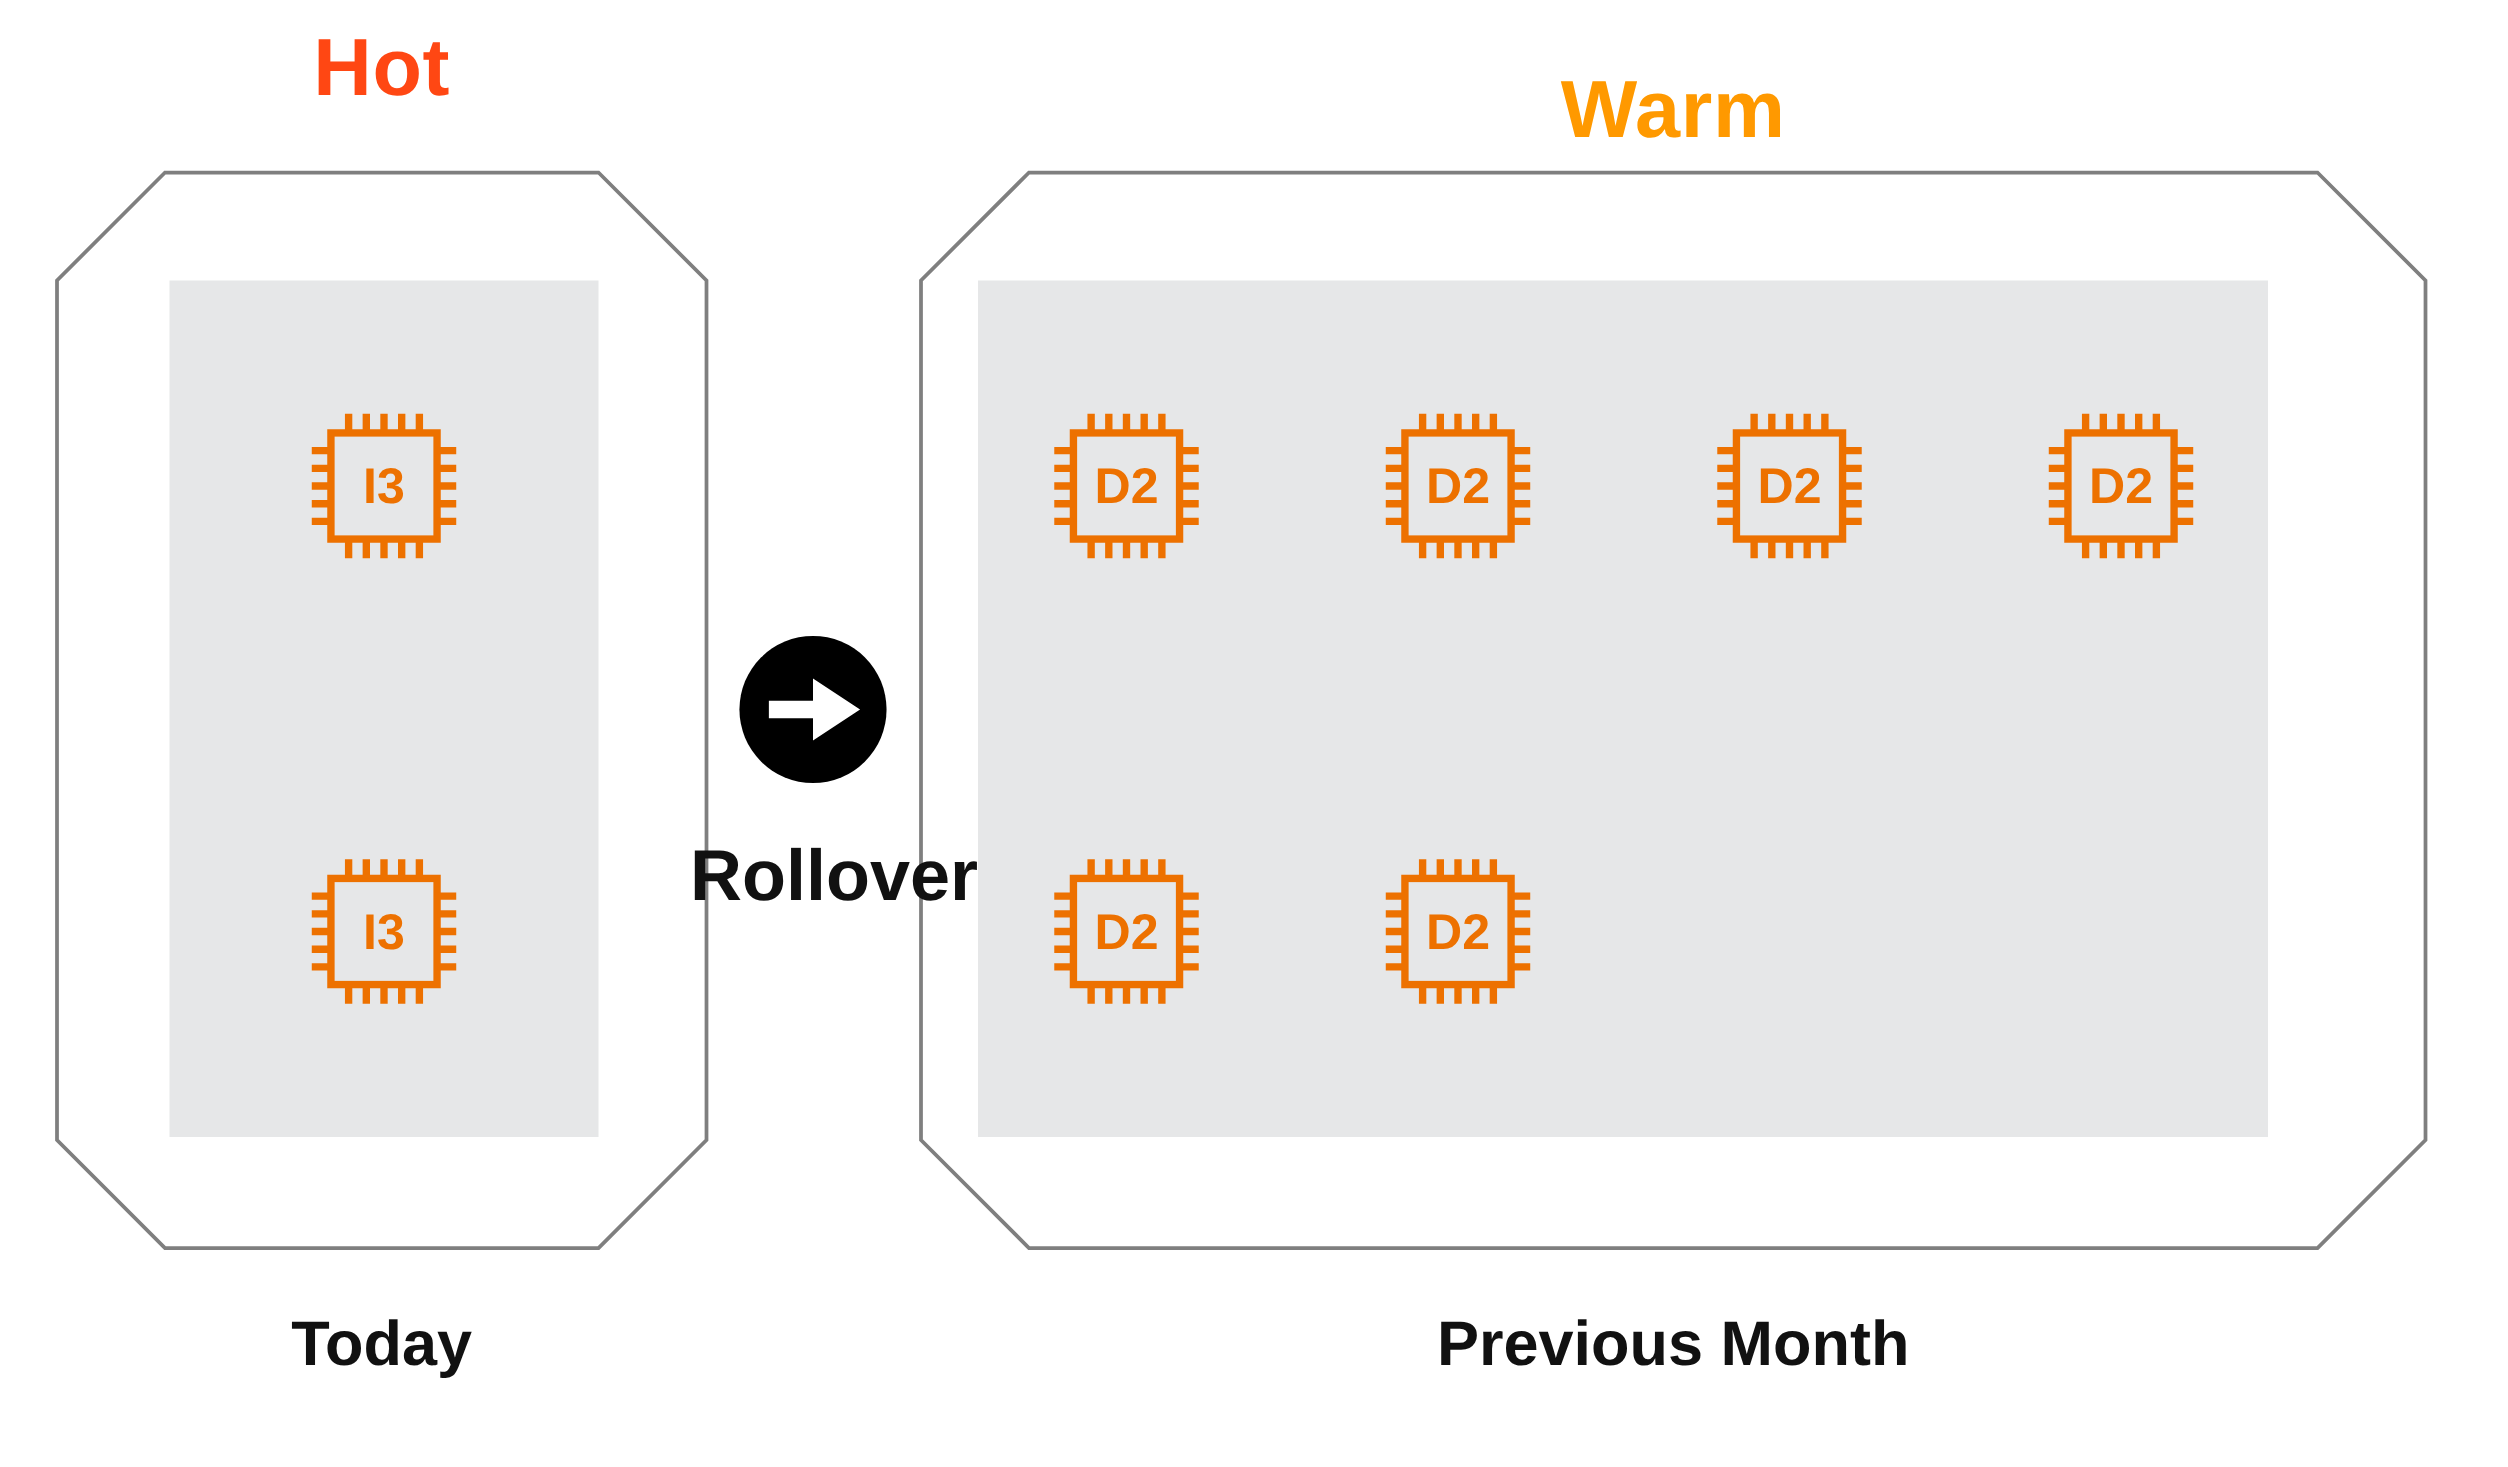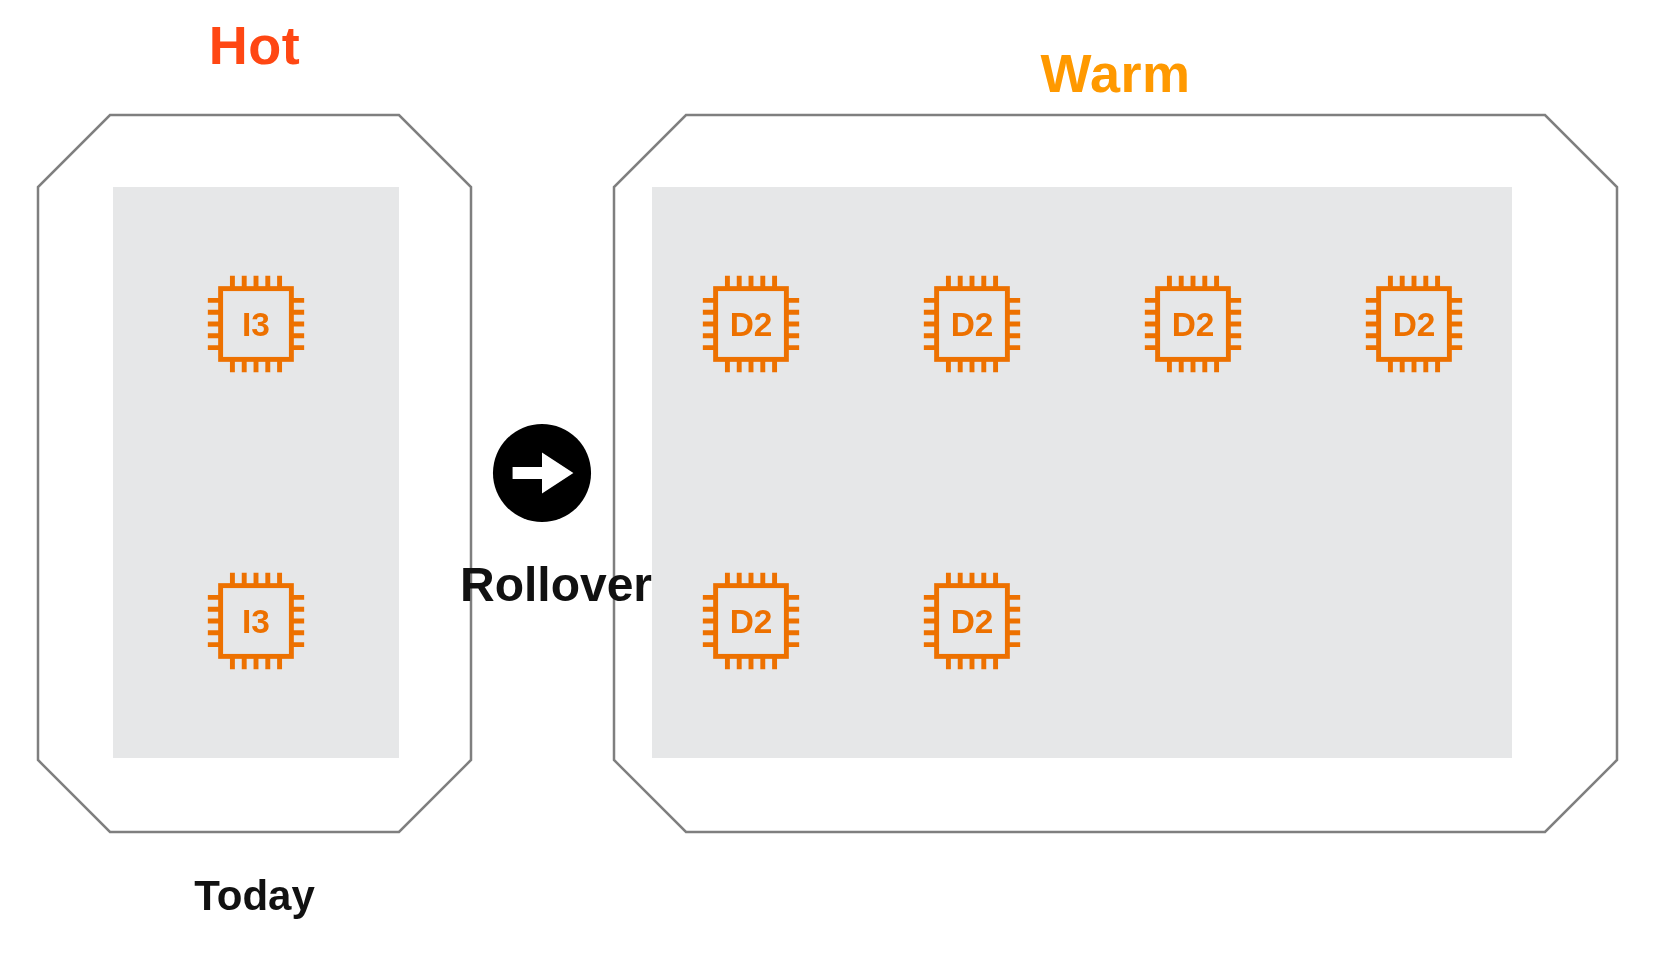--- a/index.html
+++ b/index.html
@@ -171,14 +171,15 @@
       </div>
     </div>
 
   <svg class="transition-circle-svg" width="102" height="102" viewBox="0 0 104 104">
     <circle cx="52" cy="52" r="50" style="fill: var(--circle, #000000);"></circle>
     <polygon points="22,46 52,46 52,31 84,52 52,73 52,58 22,58" style="fill: var(--arrow, #ffffff);"></polygon>
   </svg>
   <div class="transition-label">Rollover</div>
 
   <div class="container-label today">Today</div>
+  <div class="container-label previous">Previous Month</div>
 
 </div>
 
 </body></html>

